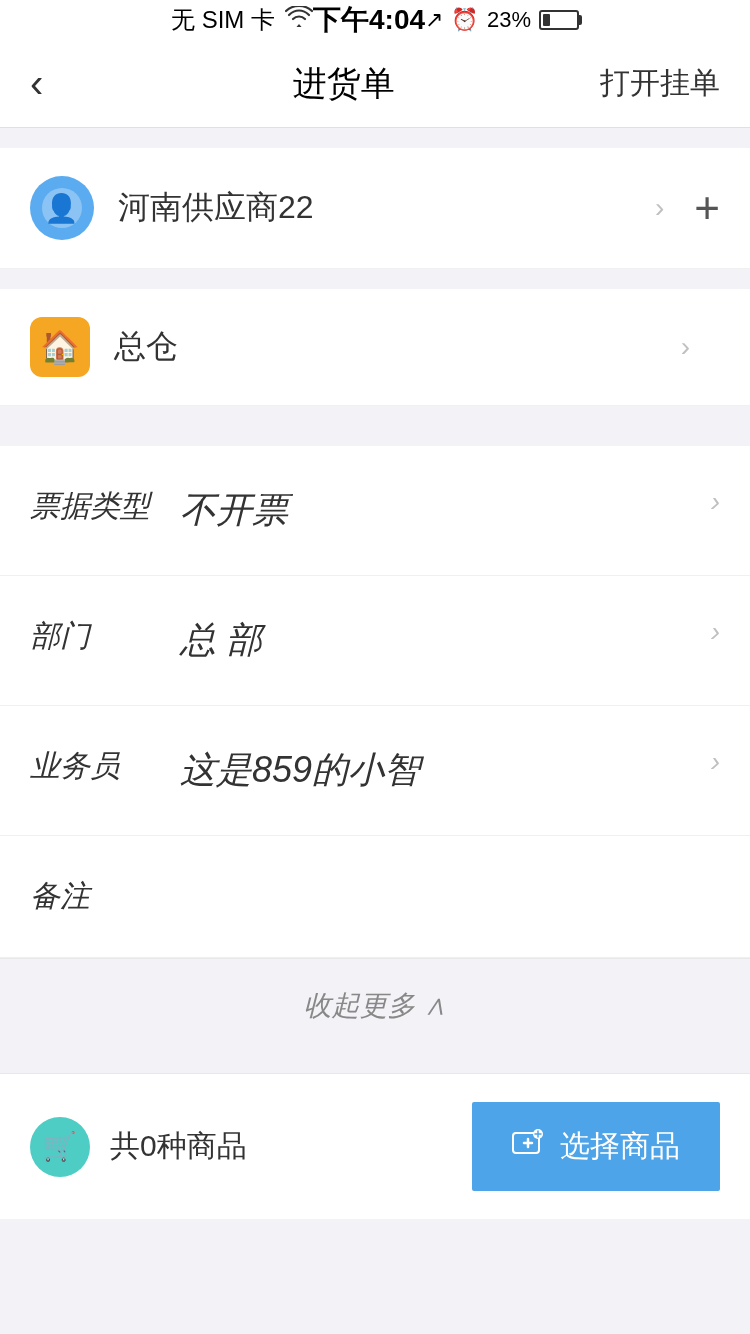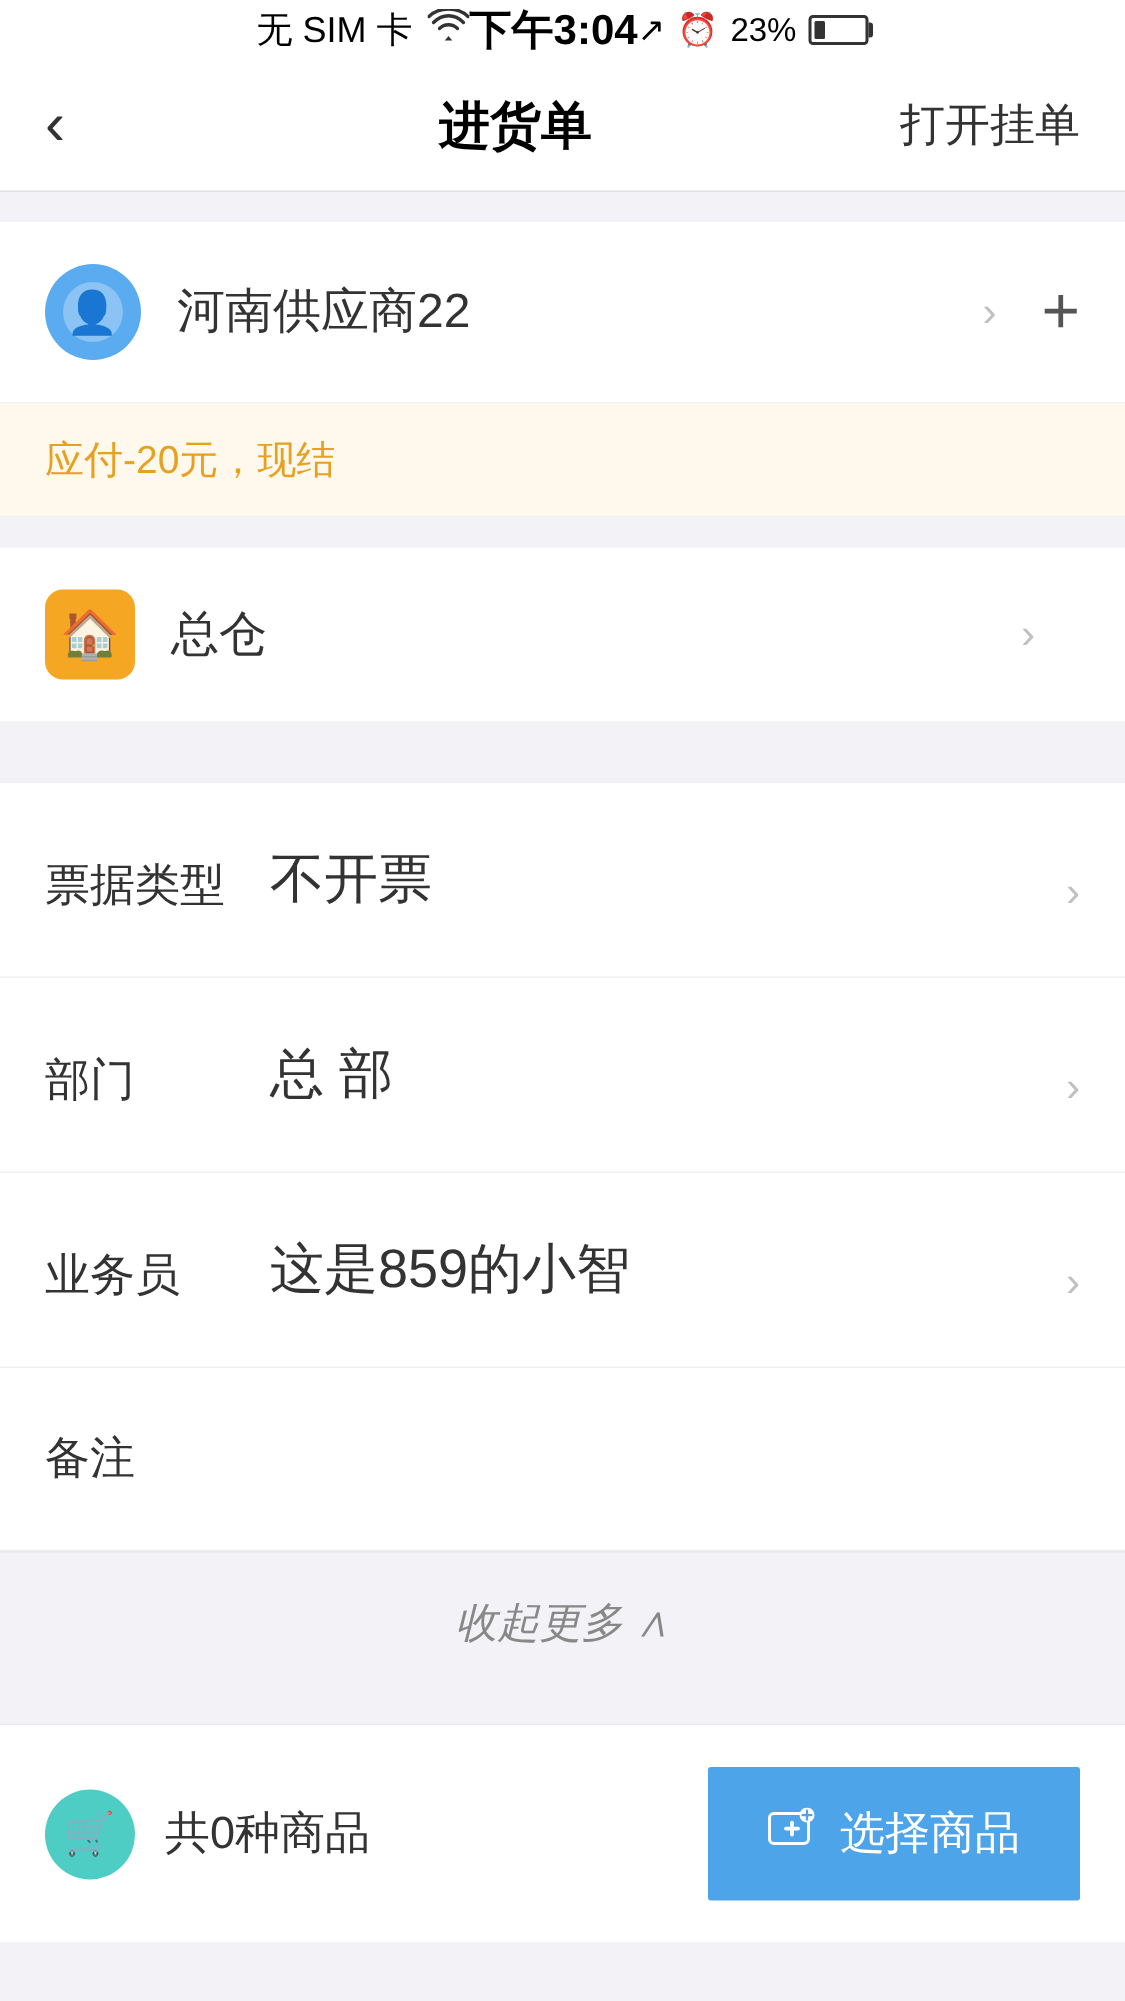--- a/index.html
+++ b/index.html
@@ -38,21 +38,21 @@
       width: 750px;
       height: 88px;
       background: #fff;
       display: flex;
       align-items: center;
       justify-content: space-between;
       padding: 0 30px;
       border-bottom: 1px solid #e0e0e0;
     }
     .nav-back { font-size: 40px; color: #333; font-weight: 300; }
-    .nav-title { font-size: 34px; font-weight: 700; color: #000; margin-left: 44px; }
+    .nav-title { font-size: 34px; font-weight: 400; color: #000; margin-left: 44px; }
     .nav-action { font-size: 30px; color: #333; }
 
     
     .section-divider { height: 20px; background: #f2f2f7; }
 
     
     .card {
       background: #fff;
       margin-bottom: 0;
     }
@@ -100,24 +100,25 @@
     }
     .warehouse-icon { font-size: 32px; }
     .warehouse-name { flex: 1; font-size: 32px; color: #333; }
 
     
     .form-section {
       background: #fff;
       margin-top: 20px;
     }
     .form-row {
-      display: flex; align-items: flex-end;
+      display: flex; align-items: flex-start;
       padding: 40px 30px;
       border-bottom: 1px solid #f0f0f0;
       background: #fff;
+      font-style: italic;
     }
     .form-label { font-size: 30px; color: #333; width: 120px; flex-shrink: 0; }
     .form-value { flex: 1; font-size: 36px; color: #333; padding-left: 30px; }
     .form-value.placeholder { color: #c0c0c0; }
     .form-chevron { font-size: 28px; color: #c0c0c0; }
 
     
     .collapse-row {
       background: #f2f2f7;
       text-align: center;
@@ -163,21 +164,21 @@
     <span>无 SIM 卡</span>
     <span>
       <svg width="28" height="22" viewBox="0 0 28 22" fill="none">
         <path d="M14 18l2.5 3h-5l2.5-3z" fill="#333"></path>
         <path d="M8 13c1.6-1.6 3.8-2.5 6-2.5s4.4.9 6 2.5" stroke="#333" stroke-width="2.2" fill="none" stroke-linecap="round"></path>
         <path d="M4 9c2.8-2.8 6.6-4.5 10-4.5s7.2 1.7 10 4.5" stroke="#333" stroke-width="2.2" fill="none" stroke-linecap="round"></path>
         <path d="M1 5C4.6 1.4 9.6 0 14 0s9.4 1.4 13 5" stroke="#333" stroke-width="2.2" fill="none" stroke-linecap="round"></path>
       </svg>
     </span>
   </div>
-  <div class="status-center">下午3:04</div>
+  <div class="status-center">下午4:04</div>
   <div class="status-right">
     <span style="font-size:22px;">↗</span>
     <span style="font-size:22px;">⏰</span>
     <span style="font-size:22px;">23%</span>
     <div class="battery-block">
       <div class="battery-fill"></div>
     </div>
   </div>
 </div>
 
@@ -194,23 +195,20 @@
     <div class="supplier-avatar">
       <div class="supplier-avatar-inner">
         <span class="avatar-person">👤</span>
       </div>
     </div>
     <span class="supplier-name">河南供应商22</span>
     <span class="chevron">›</span>
     <span class="add-btn">+</span>
   </div>
 
-  <div class="notice-banner">
-    <span class="notice-text">应付-20元，现结</span>
-  </div>
 </div>
 
 <div class="section-divider"></div>
 
 <div class="card">
   <div class="warehouse-row">
     <div class="warehouse-icon-wrap">
       <span class="warehouse-icon">🏠</span>
     </div>
     <span class="warehouse-name">总仓</span>

